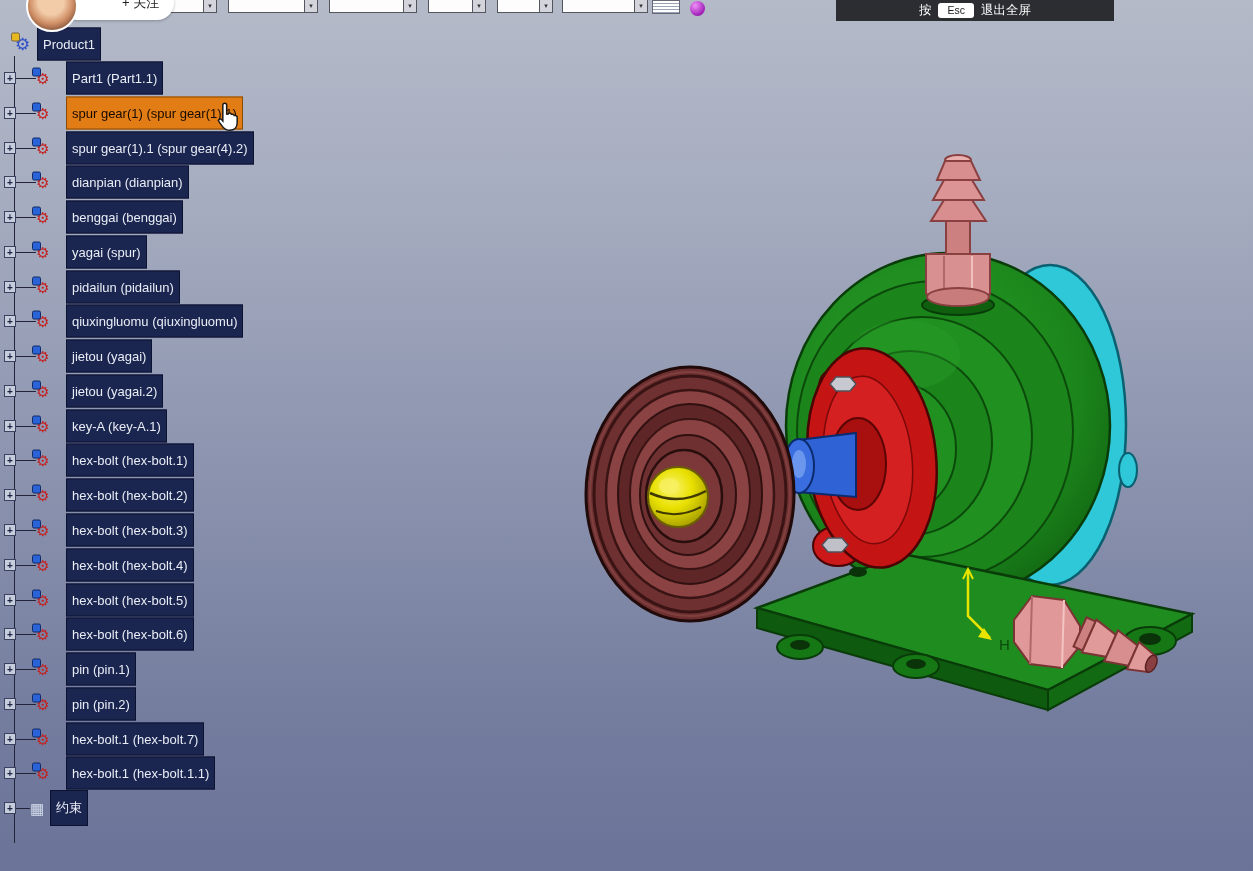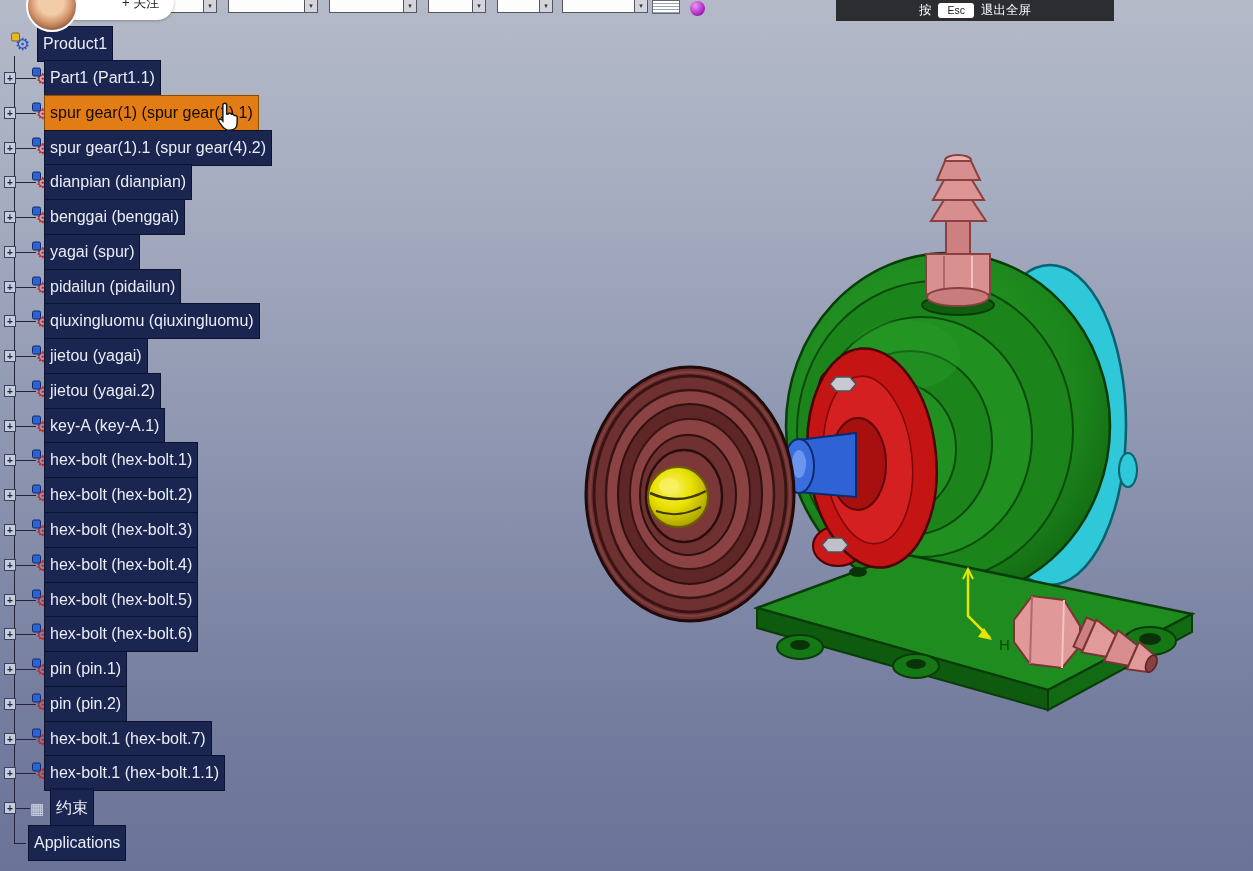--- a/index.html
+++ b/index.html
@@ -8,25 +8,25 @@
     background:linear-gradient(180deg,#b4bac8 0%,#a6adc0 22%,#8d95b0 52%,#747d9e 82%,#6b7498 100%);}
 
   
   #model{position:absolute;inset:0;z-index:1;}
 
   
   #tree{position:absolute;inset:0;z-index:3;}
   #tree .vline{position:absolute;left:14px;top:56px;height:787px;width:0;border-left:1px solid #23233a;}
   .tree-row{position:absolute;left:0;height:34px;width:600px;}
   .node-label{position:absolute;top:50%;transform:translateY(-50%);
-    background:#1a2550;color:#e9edf5;padding:8px 5px;font-size:16px;
+    background:#1a2550;color:#e9edf5;padding:8px 5px;font-size:13px;
     white-space:nowrap;border:1px solid #0c1330;}
   .node-label.highlighted{background:#e27c14;color:#160b00;border:1px solid #8a4a00;}
   .root .node-label{left:37px;}
-  .child .node-label{left:44px;}
+  .child .node-label{left:66px;}
   .icon-constraints .node-label{left:50px;}
   .icon-none .node-label{left:28px;}
   .hline{position:absolute;left:14px;width:22px;top:50%;border-top:1px solid #23233a;}
   .icon-none .hline{width:12px;}
   .icon-constraints .hline{width:16px;}
   .expander{position:absolute;left:4px;top:50%;transform:translateY(-50%);
     width:12px;height:12px;background:#c6cddc;border:1px solid #3a4260;color:#1a2240;
     font-size:10px;line-height:11px;text-align:center;font-weight:bold;box-sizing:border-box;}
   .node-icon{position:absolute;top:50%;transform:translateY(-50%);}
   .part-icon{left:36px;font-size:15px;line-height:15px;color:#c42222;}
@@ -326,24 +326,20 @@
         <span class="expander">+</span>
         <span class="node-icon part-icon">⚙</span>
         <span class="node-label">hex-bolt.1 (hex-bolt.1.1)</span>
       </div>
       <div class="tree-row child icon-constraints" style="top: 791.17px;">
         <span class="hline"></span>
         <span class="expander">+</span>
         <span class="node-icon cons-icon">▦</span>
         <span class="node-label">约束</span>
       </div>
-      <div class="tree-row child icon-none" style="top: 825.94px;">
-        <span class="hline"></span>
-        <span class="node-label">Applications</span>
-      </div>
     </div>
 
   <div class="follow-wrap">
     <div class="follow-pill">
       <span class="follow-label">+ 关注</span>
     </div>
     <span class="avatar"></span>
   </div>
 
   <div class="fs-hint">

